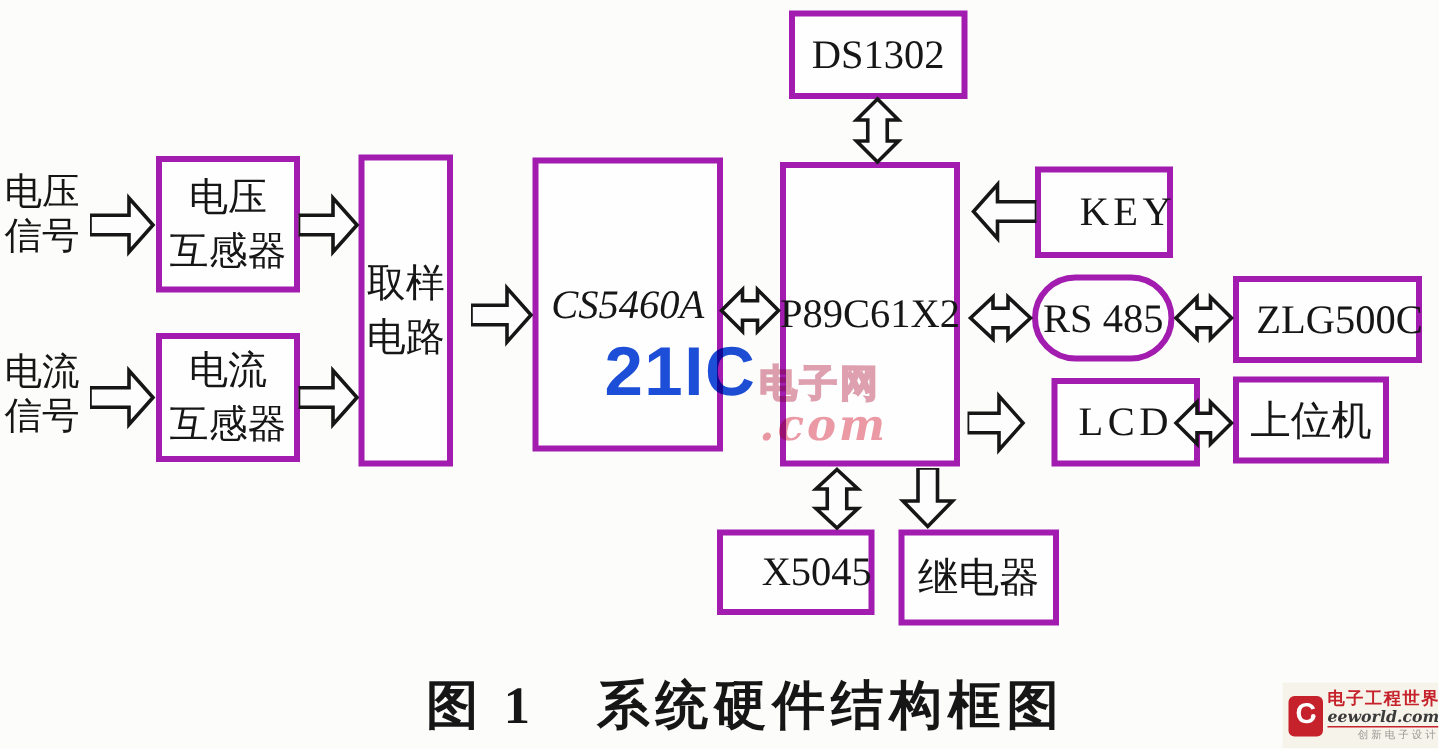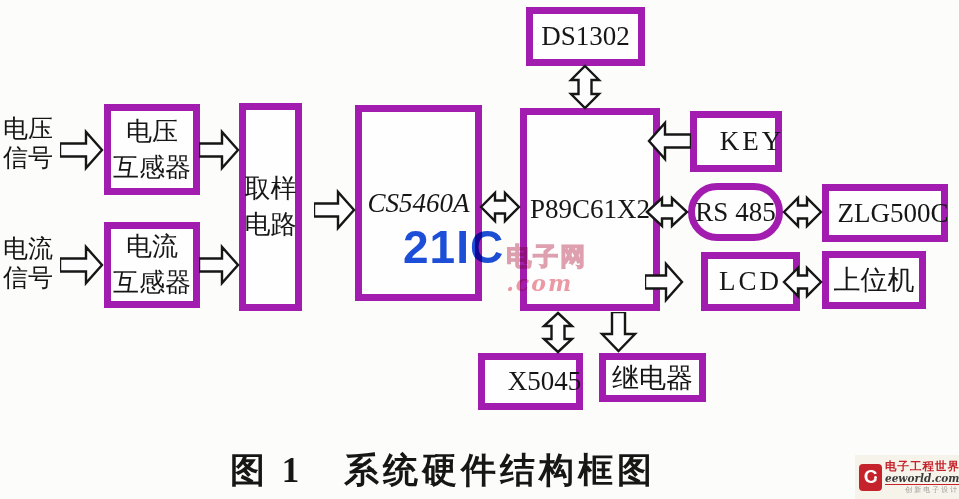--- a/index.html
+++ b/index.html
@@ -1,54 +1,54 @@
 <!DOCTYPE html>
 <html><head>
 <meta charset="utf-8">
 <style>
   html,body{margin:0;padding:0;}
   #stage{
     position:relative;width:959px;height:499px;background:#fcfcfa;
     font-family:"Liberation Serif", serif;color:#161616;overflow:hidden;
   }
   .box{
-    position:absolute;border:7px solid #a21caf;background:#fefefe;
+    position:absolute;border:4px solid #a21caf;background:#fefefe;
     display:flex;flex-direction:column;align-items:center;justify-content:center;
     text-align:center;z-index:2;box-sizing:border-box;
   }
   .box .ln{display:block;font-size:26px;line-height:36px;white-space:nowrap;}
   .box .one{font-size:27px;white-space:nowrap;}
   .vlabel{
     position:absolute;font-size:25px;line-height:29px;text-align:left;
     white-space:nowrap;z-index:2;
   }
   .arrow{position:absolute;z-index:3;display:block;}
   .arrow polygon{fill:#fdfdfd;stroke:#161616;stroke-width:2.4;stroke-linejoin:miter;}
   #caption{
-    position:absolute;left:230px;top:447px;width:480px;text-align:left;
+    position:absolute;left:230px;top:447px;width:480px;text-align:right;
     font-size:35px;font-weight:bold;letter-spacing:4px;z-index:2;
   }
   #caption .cap-prefix{margin-right:28px;}
   
   #watermark{
     position:absolute;left:403px;top:224px;z-index:30;mix-blend-mode:multiply;
     pointer-events:none;
   }
   #wm-brand{
     font-family:"Liberation Sans", sans-serif;font-weight:bold;
     font-size:46px;line-height:46px;color:#1d4ed8;letter-spacing:1px;float:left;
   }
   #wm-right{float:left;margin-left:2px;}
   #wm-cn{
     display:block;font-size:25px;line-height:25px;font-weight:bold;
     color:#f6dde2;-webkit-text-stroke:1.3px #dfa0b0;letter-spacing:2px;margin-top:20px;
   }
   #wm-suffix{
     display:block;font-family:"DejaVu Serif", serif;font-style:italic;font-weight:bold;
-    font-size:22px;line-height:27px;color:#ec9aa6;letter-spacing:2px;margin-top:1px;
+    font-size:29px;line-height:27px;color:#ec9aa6;letter-spacing:2px;margin-top:1px;
   }
   
   #logo{
     position:absolute;right:0;bottom:0;width:104px;height:44px;background:#f6f3ea;
     z-index:4;display:flex;align-items:center;padding:0 2px 0 4px;box-sizing:border-box;
   }
   #logo-mark{
     width:23px;height:27px;background:#c5222b;border-radius:4px;color:#ffffff;
     font-family:"Liberation Sans", sans-serif;font-weight:bold;font-size:19px;
     display:flex;align-items:center;justify-content:center;position:relative;flex:0 0 auto;
@@ -93,21 +93,21 @@
     <span class="ln">电流</span>
     <span class="ln">互感器</span>
   </div>
   <div class="box" style="left:239px;top:103px;width:63px;height:208px;align-items:center;">
     <span class="ln">取样</span>
     <span class="ln">电路</span>
   </div>
   <div class="box" style="left:355px;top:105px;width:127px;height:196px;font-style:italic;">
     <span class="one">CS5460A</span>
   </div>
-  <div class="box" style="left:520px;top:108px;width:140px;height:203px;">
+  <div class="box" style="left:520px;top:108px;width:120px;height:203px;">
     <span class="one">P89C61X2</span>
   </div>
   <div class="box" style="left:526px;top:7px;width:119px;height:59px;">
     <span class="one">DS1302</span>
   </div>
   <div class="box" style="left:690px;top:111px;width:92px;height:61px;padding-left:32px;">
     <span class="one" style="letter-spacing:3px;">KEY</span>
   </div>
   <div class="box" style="left:688px;top:183px;width:95px;height:58px;border-radius:29px;">
     <span class="one">RS 485</span>
@@ -117,21 +117,21 @@
   </div>
   <div class="box" style="left:683px;top:252px;width:99px;height:59px;margin-left:18px;">
     <span class="one" style="letter-spacing:3px;">LCD</span>
   </div>
   <div class="box" style="left:822px;top:251px;width:104px;height:58px;">
     <span class="one">上位机</span>
   </div>
   <div class="box" style="left:478px;top:353px;width:105px;height:57px;padding-left:28px;">
     <span class="one">X5045</span>
   </div>
-  <div class="box" style="left:599px;top:353px;width:107px;height:49px;">
+  <div class="box" style="left:599px;top:353px;width:107px;height:64px;">
     <span class="one">继电器</span>
   </div>
 
   <svg class="arrow" style="left:60px;top:128px;" width="44" height="44">
     <polygon points="0,15.5 26,15.5 26,4 42,22 26,40 26,28.5 0,28.5"></polygon>
   </svg>
   <svg class="arrow" style="left:199px;top:128px;" width="41" height="44">
     <polygon points="0,15.5 23,15.5 23,4 39,22 23,40 23,28.5 0,28.5"></polygon>
   </svg>
   <svg class="arrow" style="left:60px;top:243px;" width="44" height="44">

